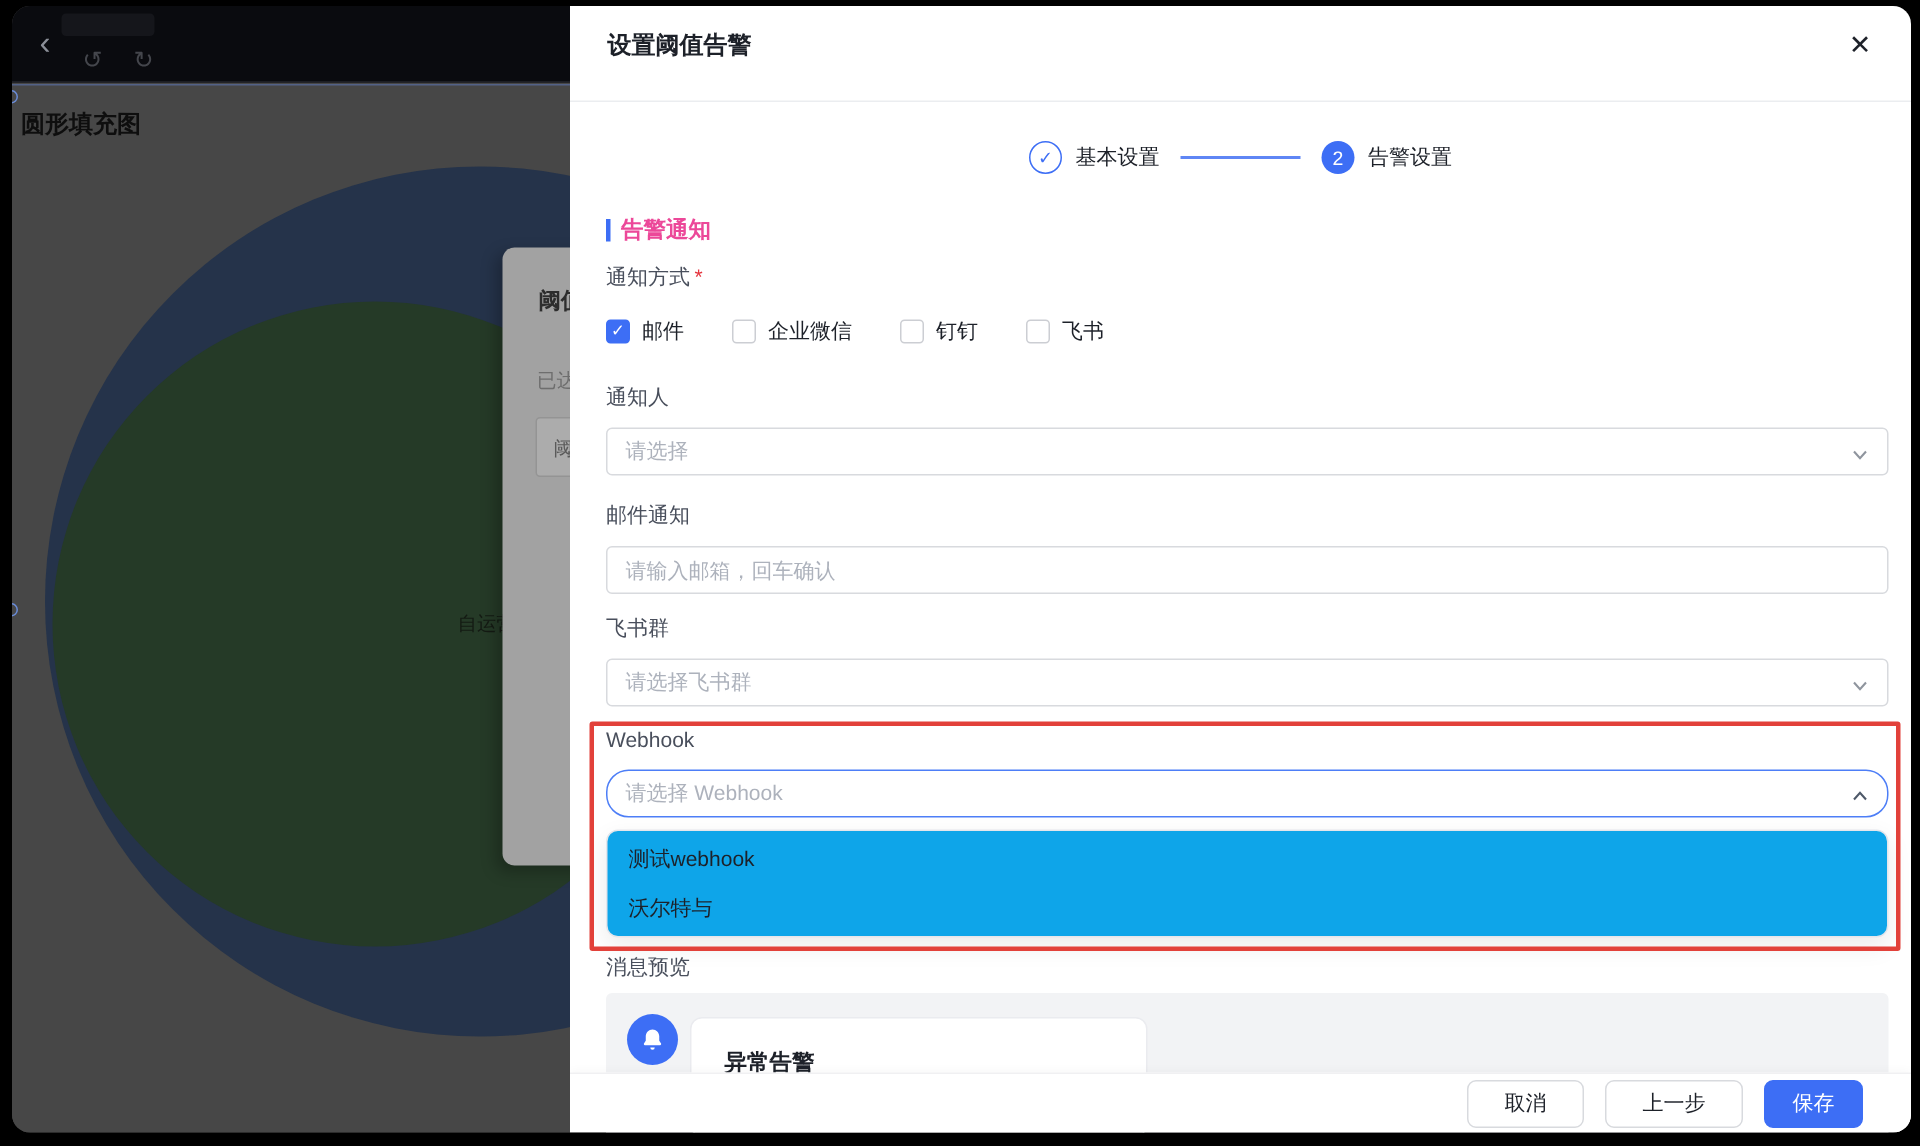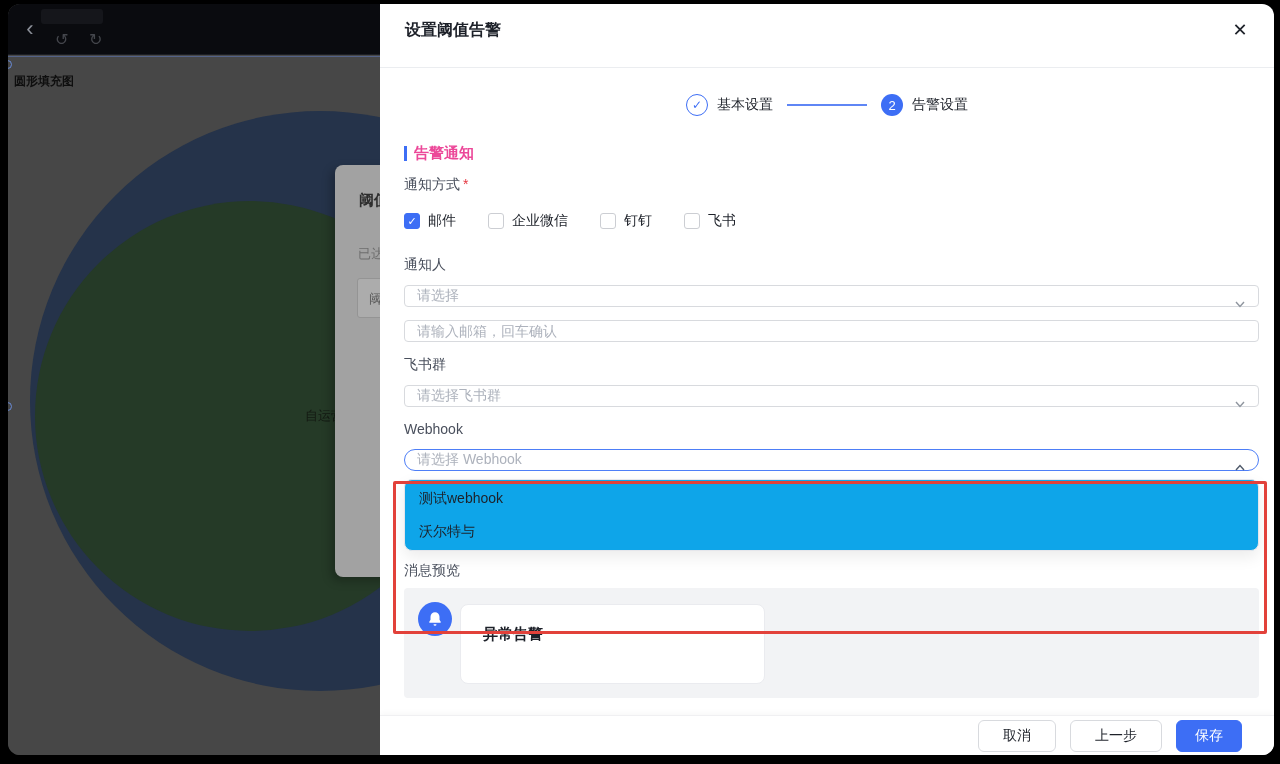--- a/index.html
+++ b/index.html
@@ -10,21 +10,21 @@
 
   
   .topbar { position:absolute; left:0; top:0; width:100%; height:51px;
     background:#0a0b0f; border-bottom:1px solid #1c1e24; z-index:3; }
   .back-chev { position:absolute; left:10px; top:13px; width:24px; height:24px; }
   .back-chev span { display:block; font-size:22px; color:#8b8f98; line-height:24px; text-align:center; }
   .redact { position:absolute; left:33px; top:5px; width:62px; height:15px; background:#15161b; border-radius:3px; }
   .hist-icon { position:absolute; top:26px; font-size:16px; color:#44464c; }
   .canvas { position:absolute; left:0; top:52px; right:0; bottom:0; background:#474747;
     border-top:1px solid rgba(95,125,200,.5); z-index:1; overflow:hidden; }
-  .canvas-label { position:absolute; left:6px; top:16px; font-size:12px; font-weight:bold; color:#0e0e0e; }
+  .canvas-label { position:absolute; left:6px; top:16px; font-size:16px; font-weight:bold; color:#0e0e0e; }
   .circle-blue { position:absolute; left:22px; top:54px; width:580px; height:580px;
     border-radius:50%; background:#25334a; }
   .circle-green { position:absolute; left:27px; top:144px; width:430px; height:430px;
     border-radius:50%; background:#253a27; }
   .center-label { position:absolute; left:297px; top:350px; font-size:13px; color:#141a13; white-space:nowrap; }
   .handle { position:absolute; left:-5px; width:9px; height:9px; border-radius:50%;
     border:1px solid #6a8cd8; background:#474747; z-index:2; }
 
   
   .occluded { position:absolute; left:327px; top:161px; width:60px; height:412px;
@@ -61,21 +61,21 @@
 
   .cb-row { display:flex; align-items:center; margin-top:20px; height:18px; }
   .cb-item { display:flex; align-items:center; margin-right:32px; cursor:pointer; }
   .cb-box { width:16px; height:16px; border:1px solid #ccced3; border-radius:3px; background:#fff;
     display:flex; align-items:center; justify-content:center; }
   .cb-box .mark { display:none; color:#fff; font-size:11px; font-weight:bold; line-height:1; }
   .cb-item.checked .cb-box { background:#3d6ef5; border-color:#3d6ef5; }
   .cb-item.checked .mark { display:block; }
   .cb-label { margin-left:8px; font-size:14px; color:#1d2129; }
 
-  .select, .text-input { margin-top:13px; height:22px; border:1px solid #d8dade; border-radius:4px;
+  .select, .text-input { margin-top:13px; height:32px; border:1px solid #d8dade; border-radius:4px;
     background:#fff; display:flex; align-items:center; padding:0 12px; position:relative; }
   .ph { font-size:14px; color:#adb2bc; }
   .text-input input { border:none; outline:none; width:100%; font-size:14px; color:#a21caf;
     font-family:"Liberation Sans","DejaVu Sans",sans-serif; }
   .text-input input::placeholder { color:#adb2bc; }
   .sel-arrow { position:absolute; right:12px; top:10px; }
   .select.focused { border-color:#4d7ef7;border-radius:15px; }
 
   .dropdown { margin-top:8px; border:1px solid #e5e6eb; border-radius:8px; background:#0ea5e9;
     box-shadow:0 6px 16px rgba(0,0,0,.08); padding:2px 0; }
@@ -179,20 +179,21 @@
       <div class="field-label" style="margin-top:26px;">通知人</div>
       <div class="select">
         <span class="ph">请选择</span>
         <span class="sel-arrow">
           <svg width="12" height="12" viewBox="0 0 12 12">
               <polyline points="2,4 6,8.5 10,4" fill="none" stroke="#8f959e" stroke-width="1.4"></polyline>
             </svg>
         </span>
       </div>
 
+      <div class="field-label" style="margin-top:18px;">邮件通知</div>
       <div class="text-input">
         <input type="text" placeholder="请输入邮箱，回车确认" style="">
       </div>
 
       <div class="field-label">飞书群</div>
       <div class="select">
         <span class="ph">请选择飞书群</span>
         <span class="sel-arrow">
           <svg width="12" height="12" viewBox="0 0 12 12">
               <polyline points="2,4 6,8.5 10,4" fill="none" stroke="#8f959e" stroke-width="1.4"></polyline>

